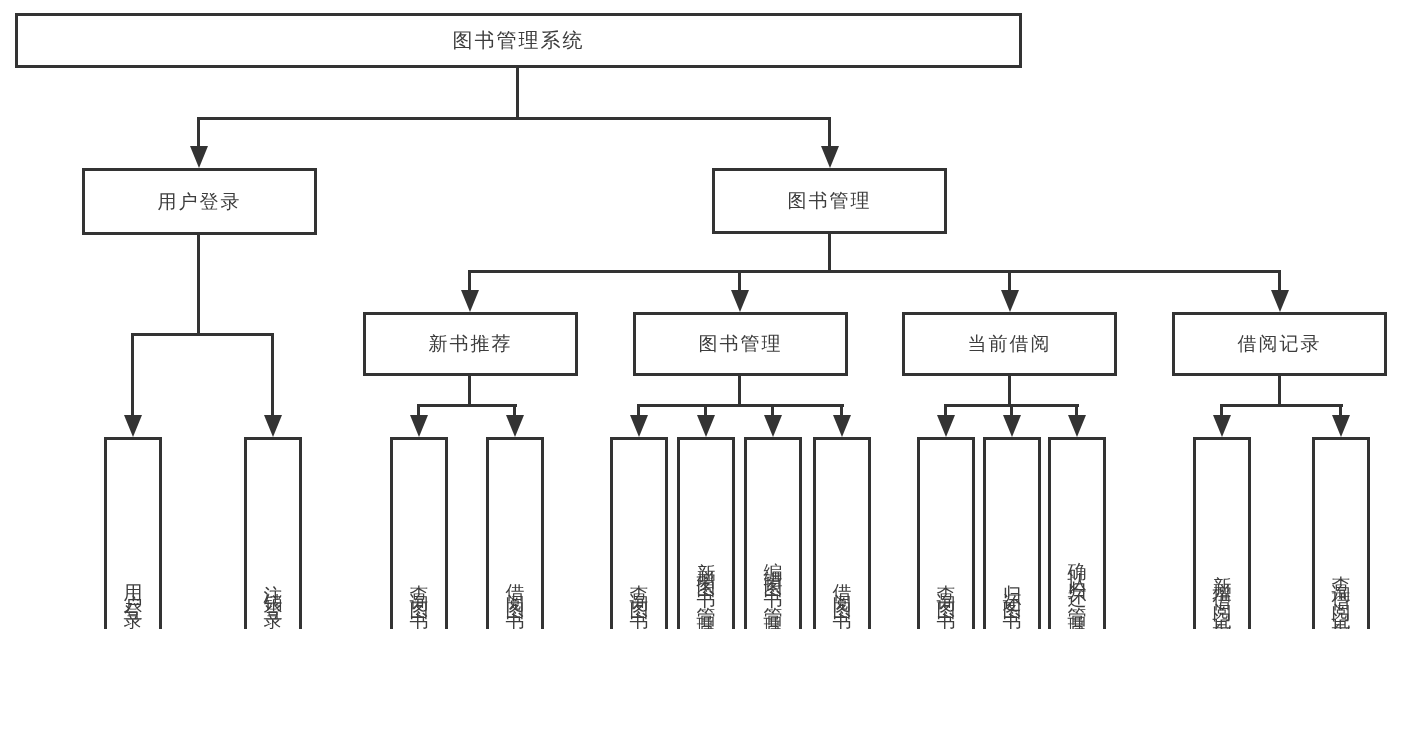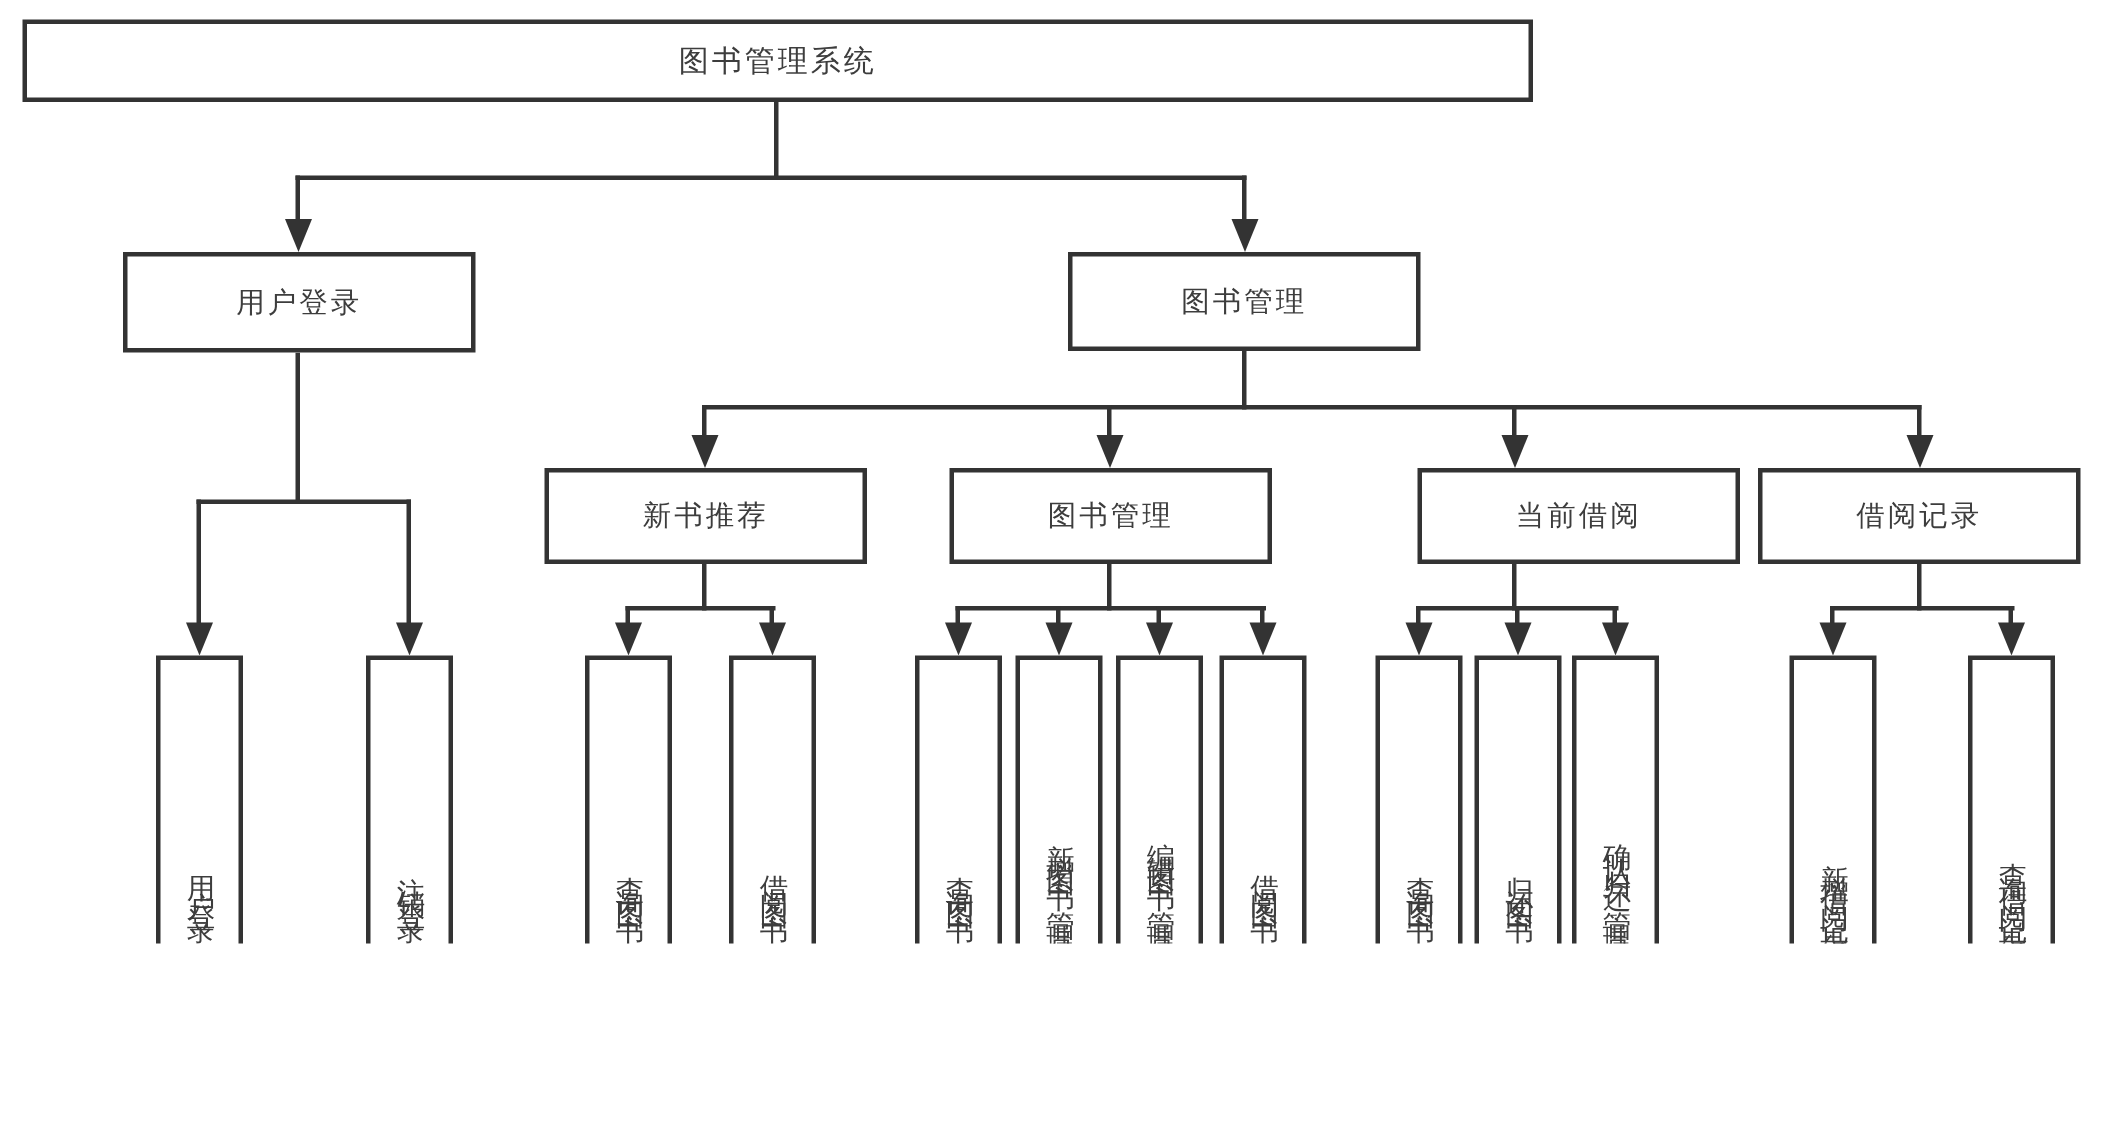--- a/index.html
+++ b/index.html
@@ -164,21 +164,21 @@
   </div>
 
   <div class="node" style="left:363px; top:312px; width:215px; height:64px;">
     <span>新书推荐</span>
   </div>
 
   <div class="node" style="left:633px; top:312px; width:215px; height:64px;">
     <span>图书管理</span>
   </div>
 
-  <div class="node" style="left:902px; top:312px; width:215px; height:64px;margin-left:43px;">
+  <div class="node" style="left:902px; top:312px; width:215px; height:64px;">
     <span>当前借阅</span>
   </div>
 
   <div class="node" style="left:1172px; top:312px; width:215px; height:64px;text-align:center;">
     <span>借阅记录</span>
   </div>
 
   <div class="leaf" style="left:104px;">
     <span>用户登录</span>
   </div>

